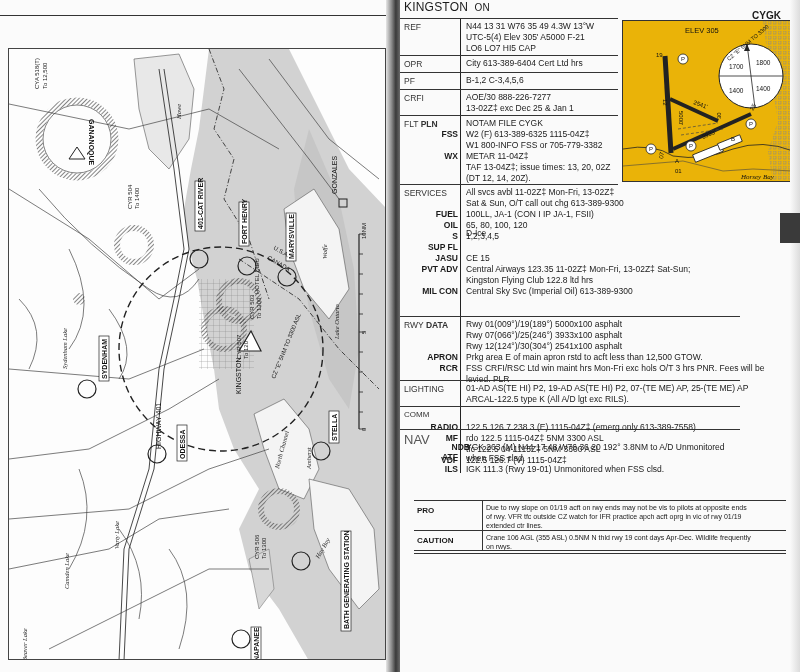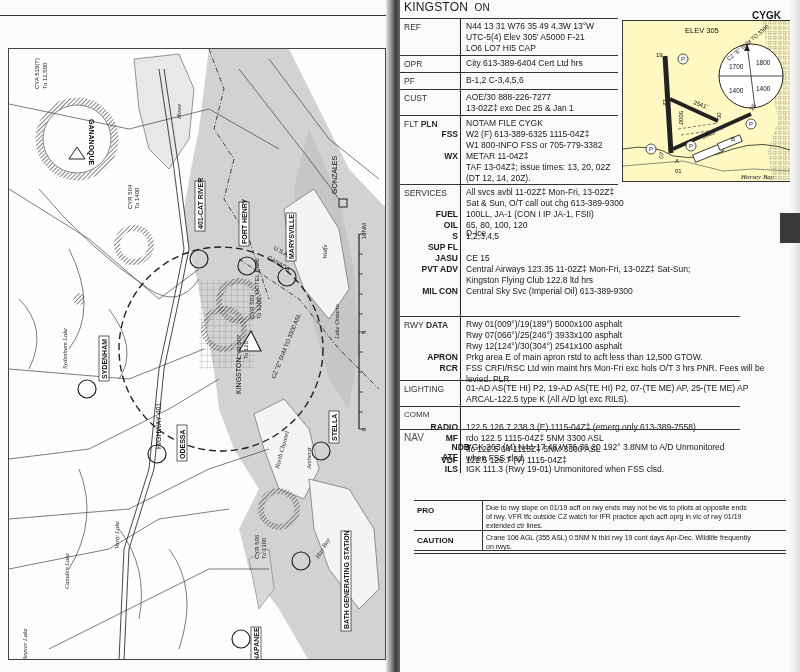--- a/index.html
+++ b/index.html
@@ -24,21 +24,21 @@
   .ap-ident { position: absolute; left: 352px; top: 10px; font-size: 10px; font-weight: bold; }
   .divider { position: absolute; left: 60px; top: 18px; width: 1px; height: 455px; background: #222; }
 
   .sec { position: absolute; left: 0; width: 400px; }
   .sec .rule { position: absolute; left: 0; top: 0; height: 1px; background: #333; }
   .sec .lbl { position: absolute; left: 4px; font-size: 8.5px; color: #333; white-space: nowrap; }
   .sec .sublbl { position: absolute; right: 0; width: 58px; text-align: right; font-size: 8.5px; font-weight: bold; white-space: nowrap; }
   .sec .txt { position: absolute; left: 66px; font-size: 8.5px; white-space: nowrap; line-height: 11px; }
 
   
-  .diagram { position: absolute; left: 222px; top: 20px; width: 172px; height: 162px; border: 1px solid #333; background: #fef9c3; overflow: hidden; }
+  .diagram { position: absolute; left: 222px; top: 20px; width: 172px; height: 162px; border: 1px solid #333; background: #eab308; overflow: hidden; }
 
   
   .notes { position: absolute; left: 14px; top: 500px; width: 372px; }
   .notes .nrow { position: absolute; left: 0; width: 372px; }
   .notes .nlbl { position: absolute; left: 3px; font-size: 8px; font-weight: bold; }
   .notes .ntxt { position: absolute; left: 72px; font-size: 7px; line-height: 9px; width: 296px; }
   .notes .nrule { position: absolute; left: 0; height: 1px; background: #333; width: 372px; }
   .notes .vrule { position: absolute; left: 68px; top: 0; width: 1px; background: #333; }
 
   .right-edge-tab { position: absolute; left: 780px; top: 213px; width: 20px; height: 30px; background: #3a3a3a; }
@@ -248,21 +248,21 @@
   </div>
 
   <div class="sec" style="top:72px">
     <div class="rule" style="width:218px"></div>
     <div class="lbl" style="top:4px">PF</div>
     <div class="txt" style="top:3px">B-1,2   C-3,4,5,6</div>
   </div>
 
   <div class="sec" style="top:89px">
     <div class="rule" style="width:218px"></div>
-    <div class="lbl" style="top:4px">CUST</div>
+    <div class="lbl" style="top:4px">CRFI</div>
     <div class="txt" style="top:3px">AOE/30   888-226-7277</div>
     <div class="txt" style="top:14px">13-02Z‡ exc Dec 25 &amp; Jan 1</div>
   </div>
 
   <div class="sec" style="top:115px">
     <div class="rule" style="width:218px"></div>
     <div class="lbl" style="top:4px"><span>FLT</span> <b>PLN</b></div>
     <div class="txt" style="top:3px">NOTAM FILE CYGK</div>
     <div class="sublbl" style="left:0;top:14px;width:58px">FSS</div>
     <div class="txt" style="top:14px">W2 (F)   613-389-6325   1115-04Z‡</div>
@@ -325,21 +325,21 @@
     <div class="sublbl" style="left:0;top:46px;width:58px">ATF</div>
     <div class="txt" style="top:38px">tfc 122.5   04-1115Z‡   5NM 3300 ASL</div>
     <div class="sublbl" style="left:0;top:49px;width:58px">VDF</div>
     <div class="txt" style="top:49px">122.5   126.7   (V)   1115-04Z‡</div>
   </div>
 
   <div class="sec" style="top:429px">
     <div class="rule" style="width:340px;top:0"></div>
   </div>
   <div class="sec" style="top:432px">
-    <div class="lbl" style="top:0;font-size:10px;color:#555">NAV</div>
+    <div class="lbl" style="top:0;font-size:13px;color:#555">NAV</div>
     <div class="sublbl" style="left:0;top:10px;width:70px">NDB</div>
     <div class="txt" style="top:10px">YGK   263   (M)   N44 17 48 W76 36 20   192°   3.8NM to A/D   Unmonitored</div>
     <div class="txt" style="top:21px">when FSS clsd.</div>
     <div class="sublbl" style="left:0;top:32px;width:58px">ILS</div>
     <div class="txt" style="top:32px">IGK   111.3 (Rwy 19-01)   Unmonitored when FSS clsd.</div>
   </div>
 
   <div class="diagram">
     <svg width="172" height="162" viewBox="0 0 172 162">
       <defs>

